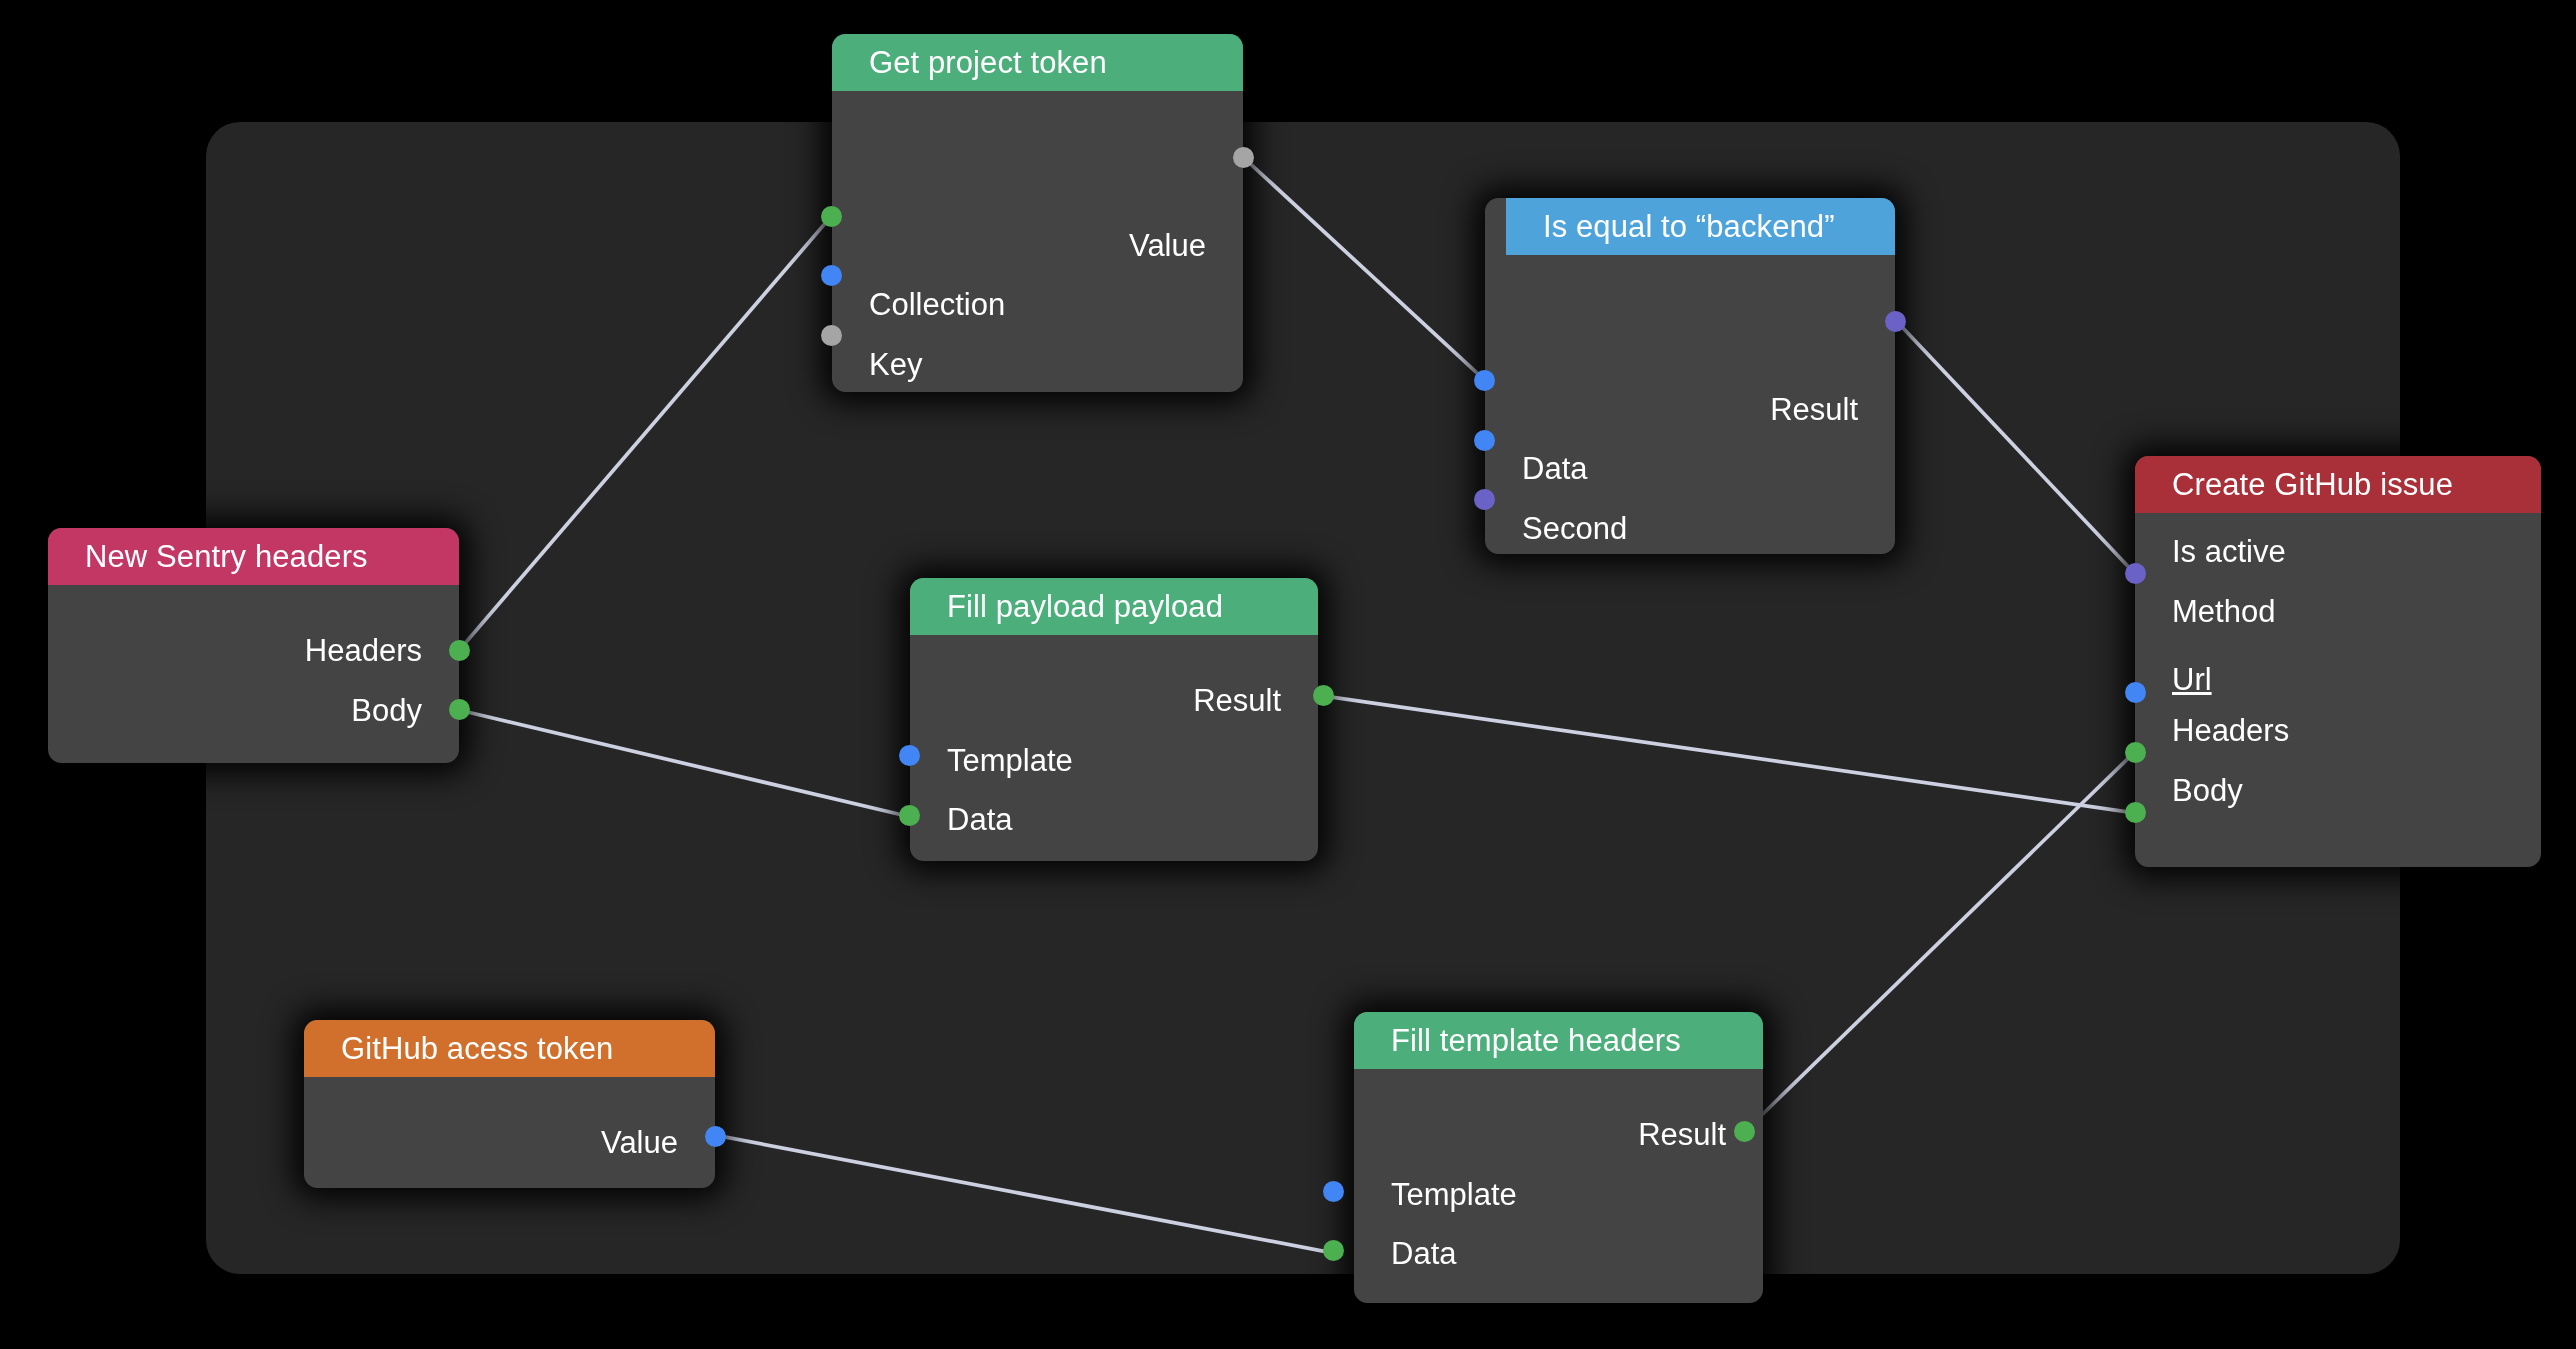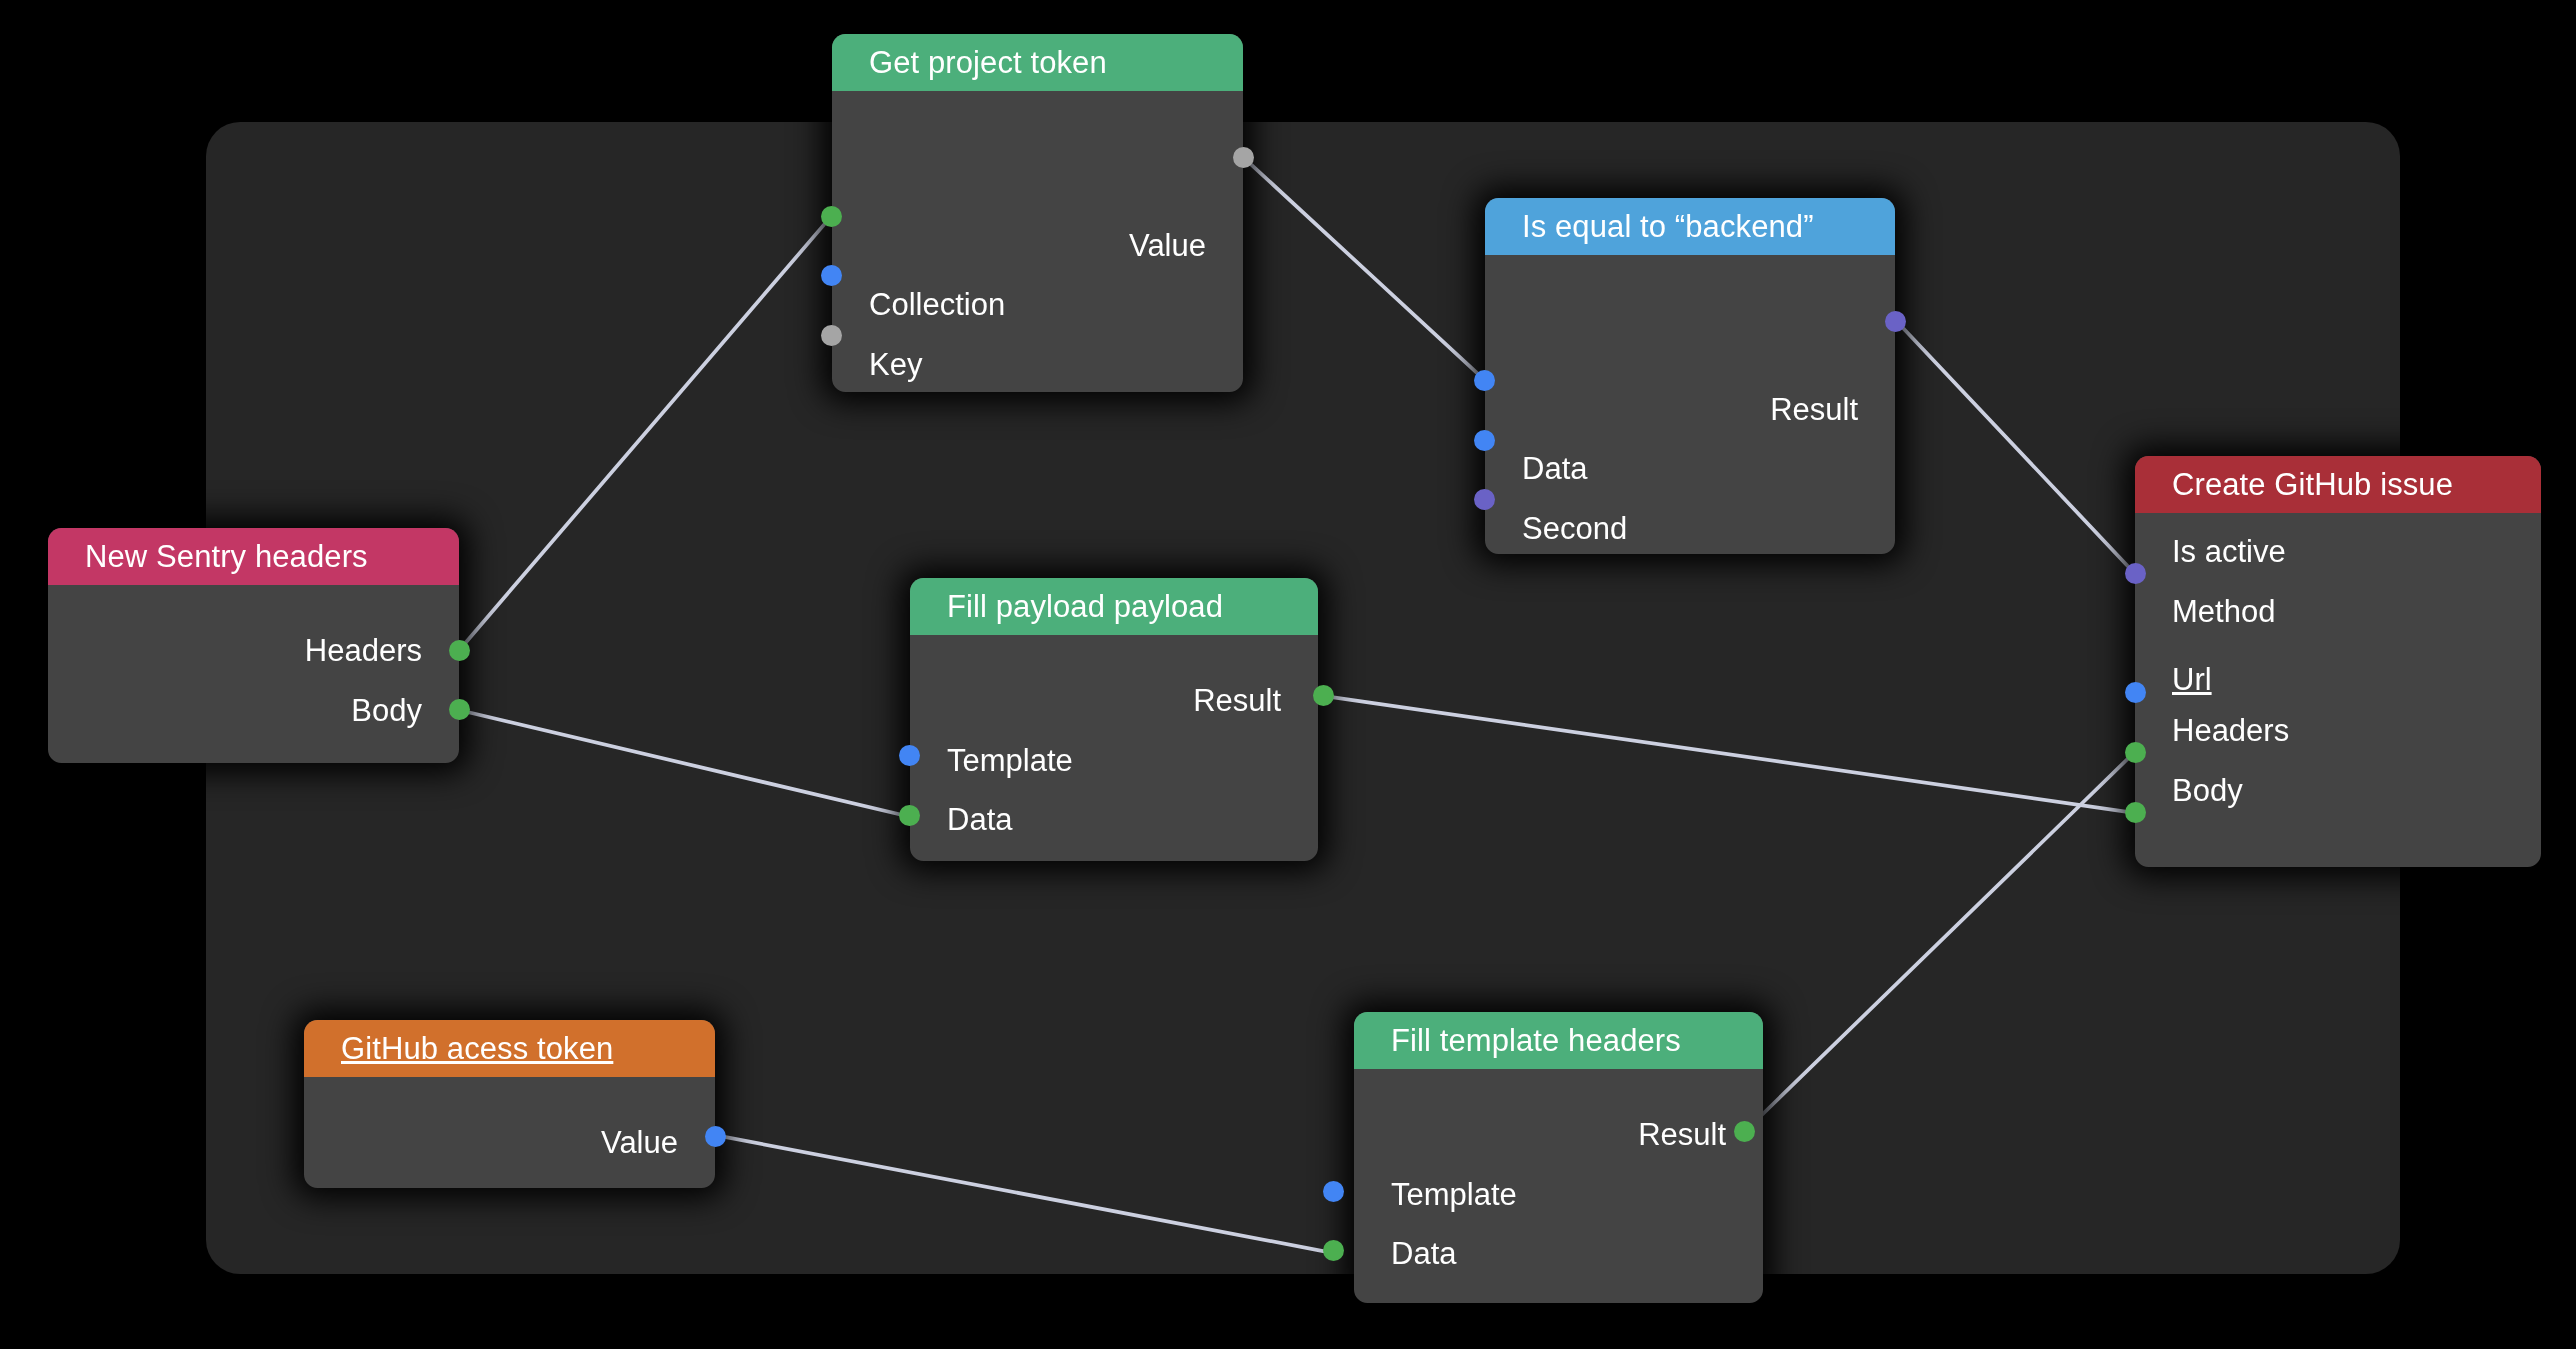--- a/index.html
+++ b/index.html
@@ -78,24 +78,24 @@
     border-radius: 50%;
     z-index: 6;
   }
   .port.green  { background: #4caf50; }
   .port.blue   { background: #4285f4; }
   .port.grey   { background: #a5a5a5; }
   .port.purple { background: #6a62c6; }
 
   
   .hdr-green  { background: #4caf7b; }
-  .hdr-blue   { background: #4fa3db; }
+  .hdr-blue   { background: #4fa3db; margin-left: 21px; }
   .hdr-red    { background: #a92f38; }
   .hdr-pink   { background: #c33765; }
-  .hdr-orange { background: #d1702c; text-decoration: underline; }
+  .hdr-orange { background: #d1702c; }
 </style>
 </head>
 <body>
 
 <div id="stage">
 
   <div id="canvas-panel"></div>
 
   <svg id="edge-layer" viewBox="0 0 3458 1812" xmlns="http://www.w3.org/2000/svg">
     <g stroke="#ccd0e0" stroke-width="5" fill="none" stroke-linecap="round">

